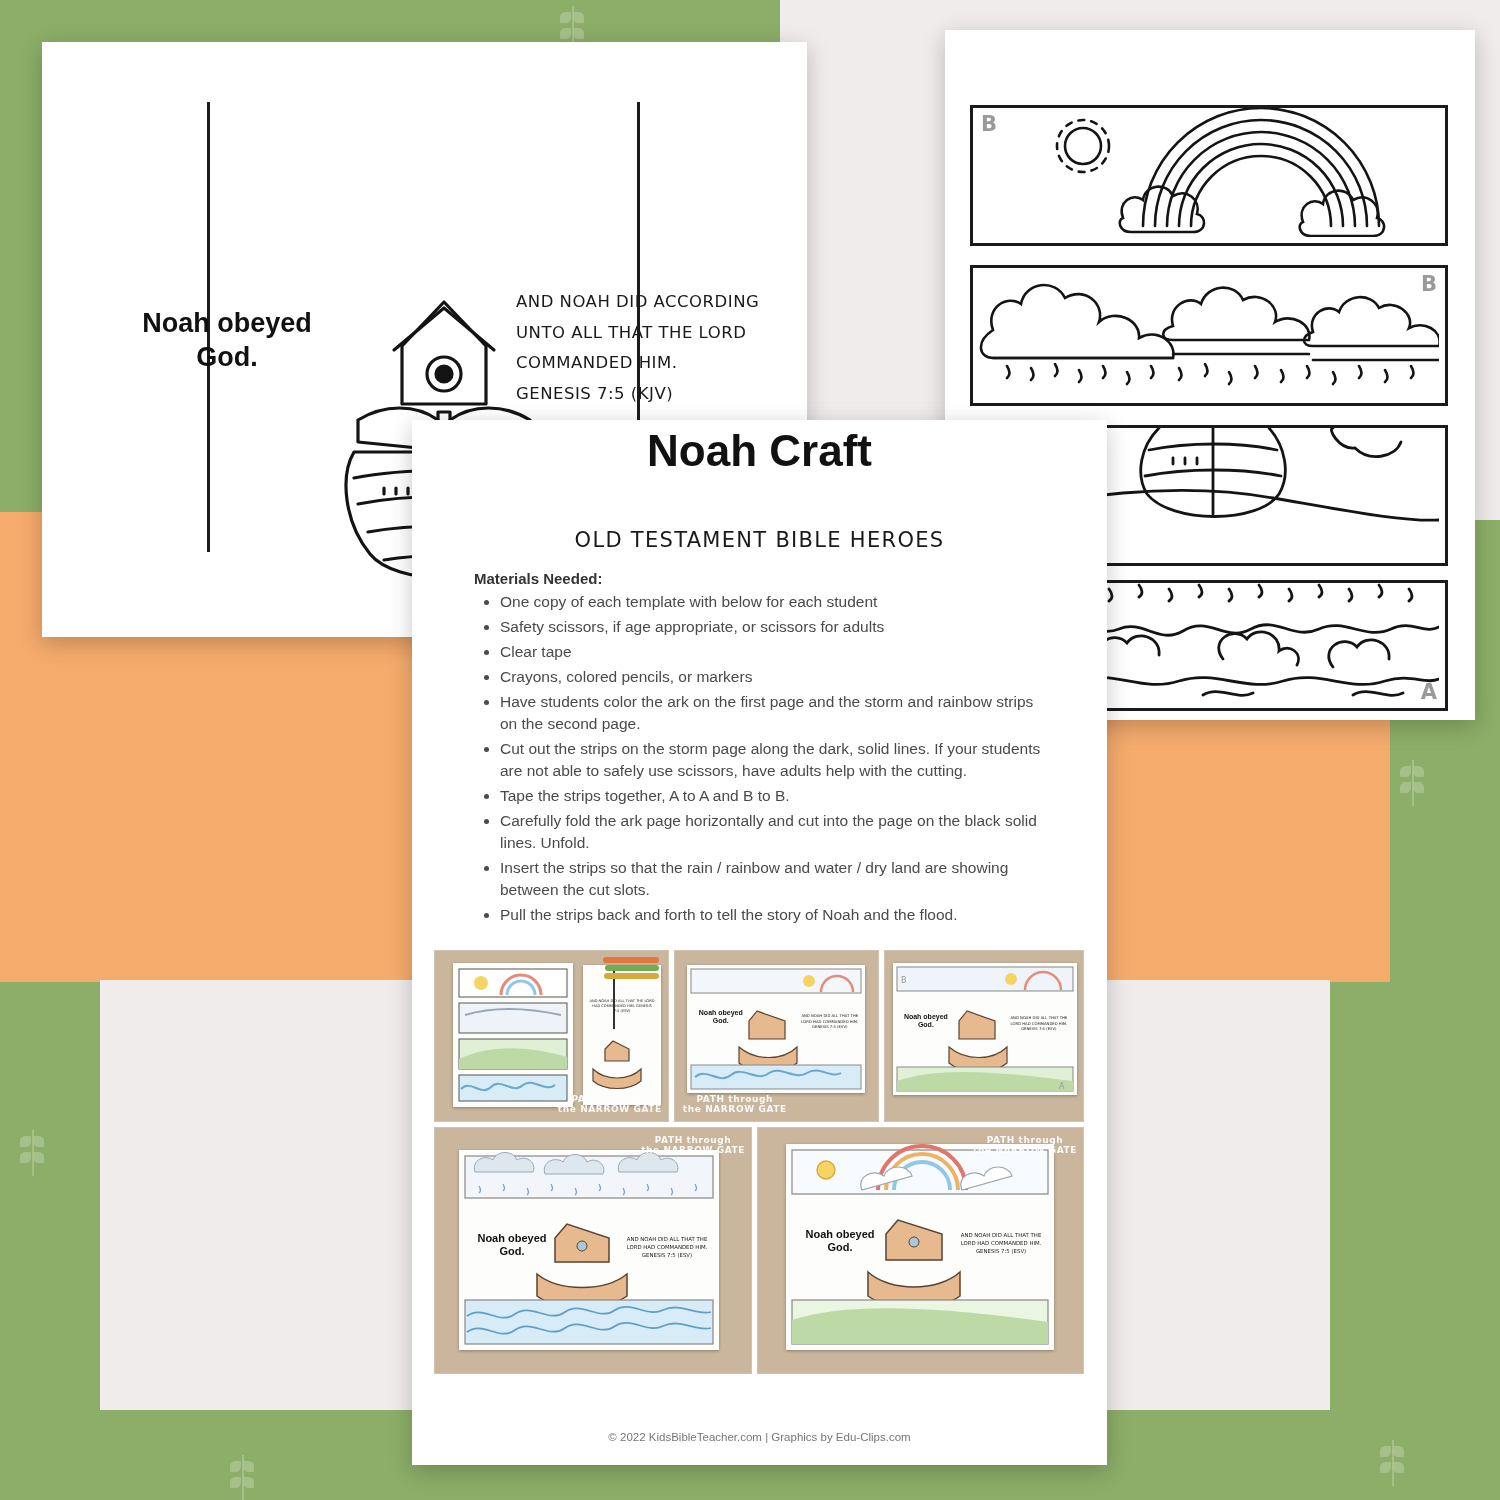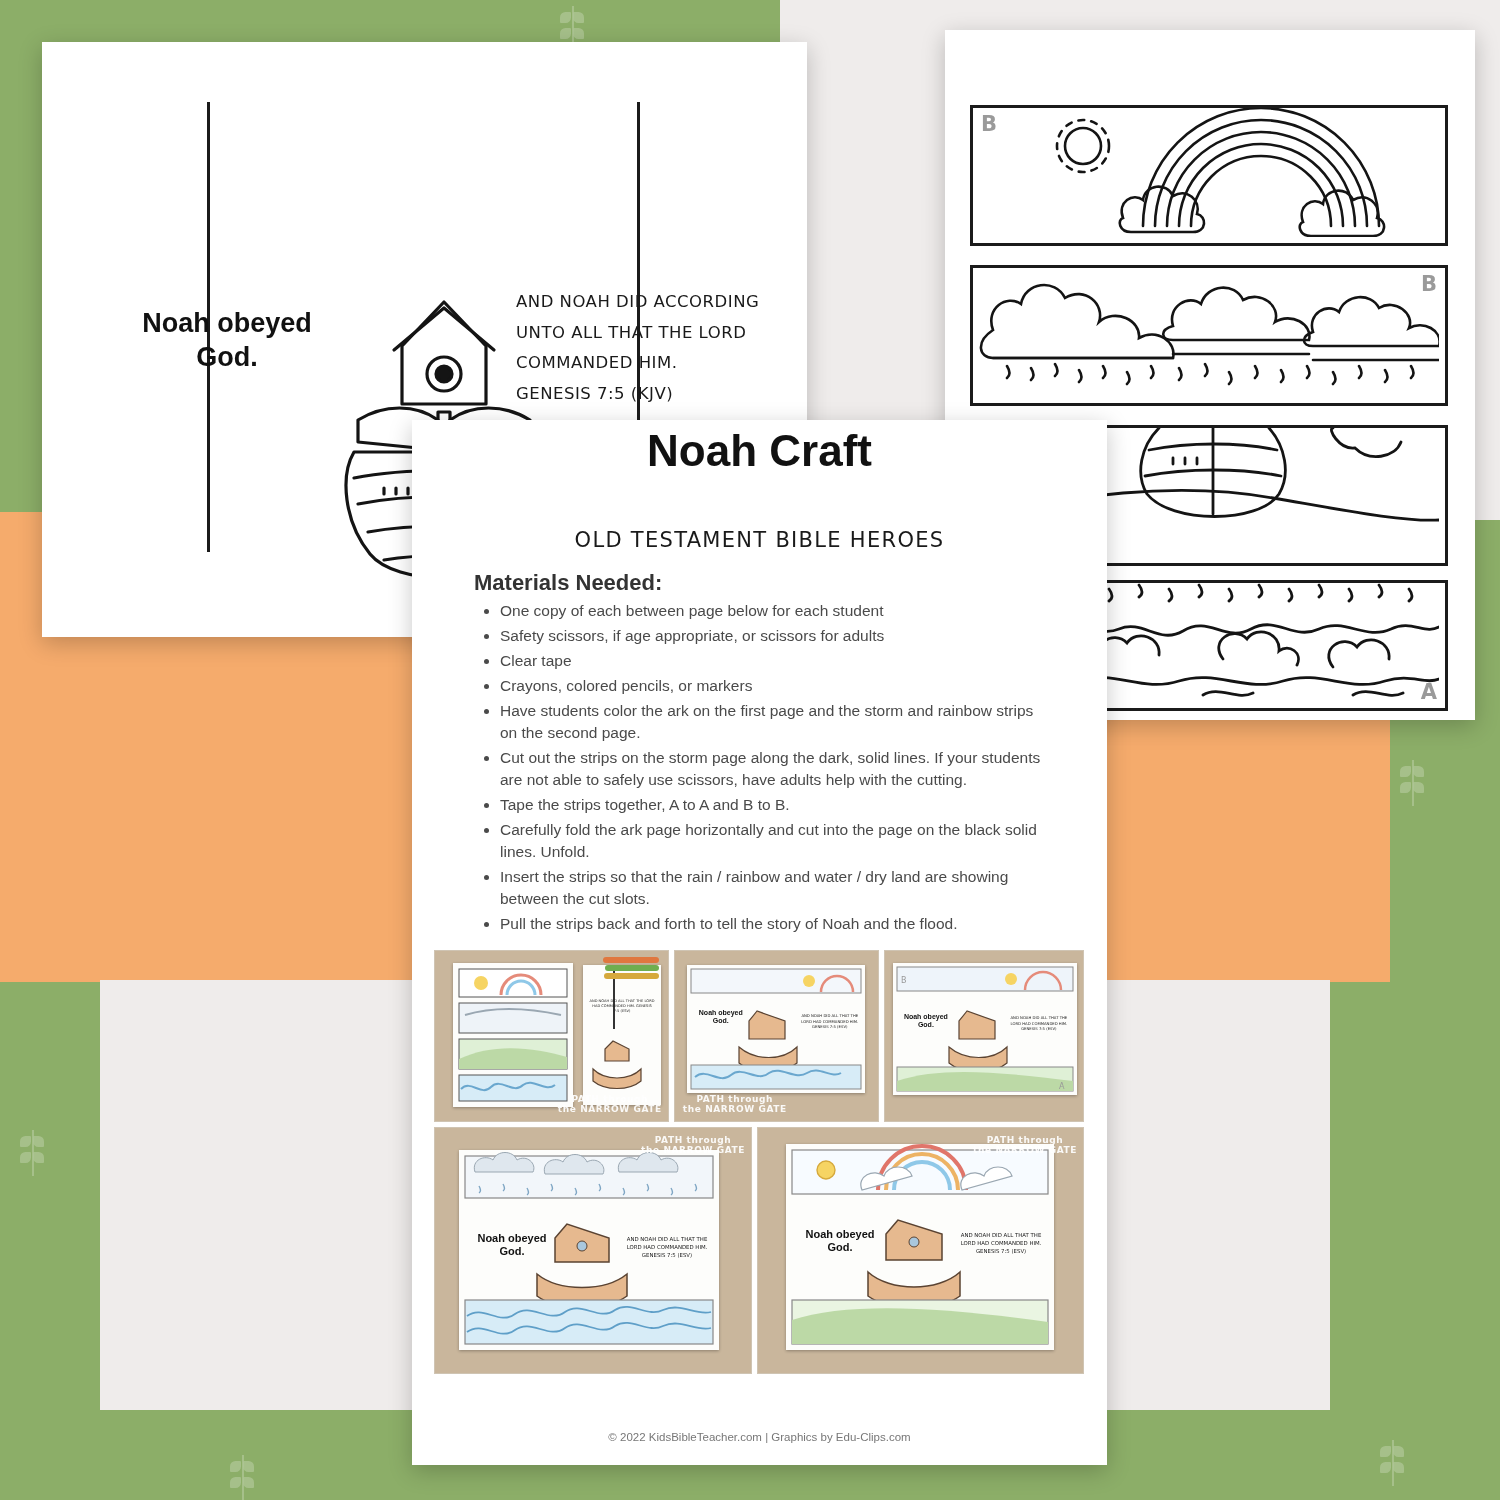--- a/index.html
+++ b/index.html
@@ -169,21 +169,21 @@
   #inst-title {
     margin: 6px 0 0 0;
     text-align: center;
     font-size: 44px;
     font-weight: bold;
     color: #111;
   }
   .inst-body { padding: 0 62px; }
   .inst-head {
     margin: 18px 0 4px 0;
-    font-size: 22px;
+    font-size: 15px;
     font-weight: bold;
     color: #333;
   }
   .inst-list {
     margin: 0;
     padding-left: 26px;
     color: #4a4a4a;
     font-size: 15.5px;
     line-height: 1.42;
   }
@@ -392,21 +392,21 @@
   </div>
 </div>
 
 <div class="paper" id="page-instructions">
   <div id="inst-title">Noah Craft</div>
   <div id="inst-kicker">Old Testament Bible Heroes</div>
 
   <div class="inst-body">
     <div class="inst-head">Materials Needed:</div>
     <ul class="inst-list">
-      <li>One copy of each between page below for each student</li>
+      <li>One copy of each template with below for each student</li>
       <li>Safety scissors, if age appropriate, or scissors for adults</li>
       <li>Clear tape</li>
       <li>Crayons, colored pencils, or markers</li>
     </ul>
 
     <ul class="inst-list">
       <li>Have students color the ark on the first page and the storm and rainbow strips on the second page.</li>
       <li>Cut out the strips on the storm page along the dark, solid lines. If your students are not able to safely use scissors, have adults help with the cutting.</li>
       <li>Tape the strips together, A to A and B to B.</li>
       <li>Carefully fold the ark page horizontally and cut into the page on the black solid lines. Unfold.</li>

